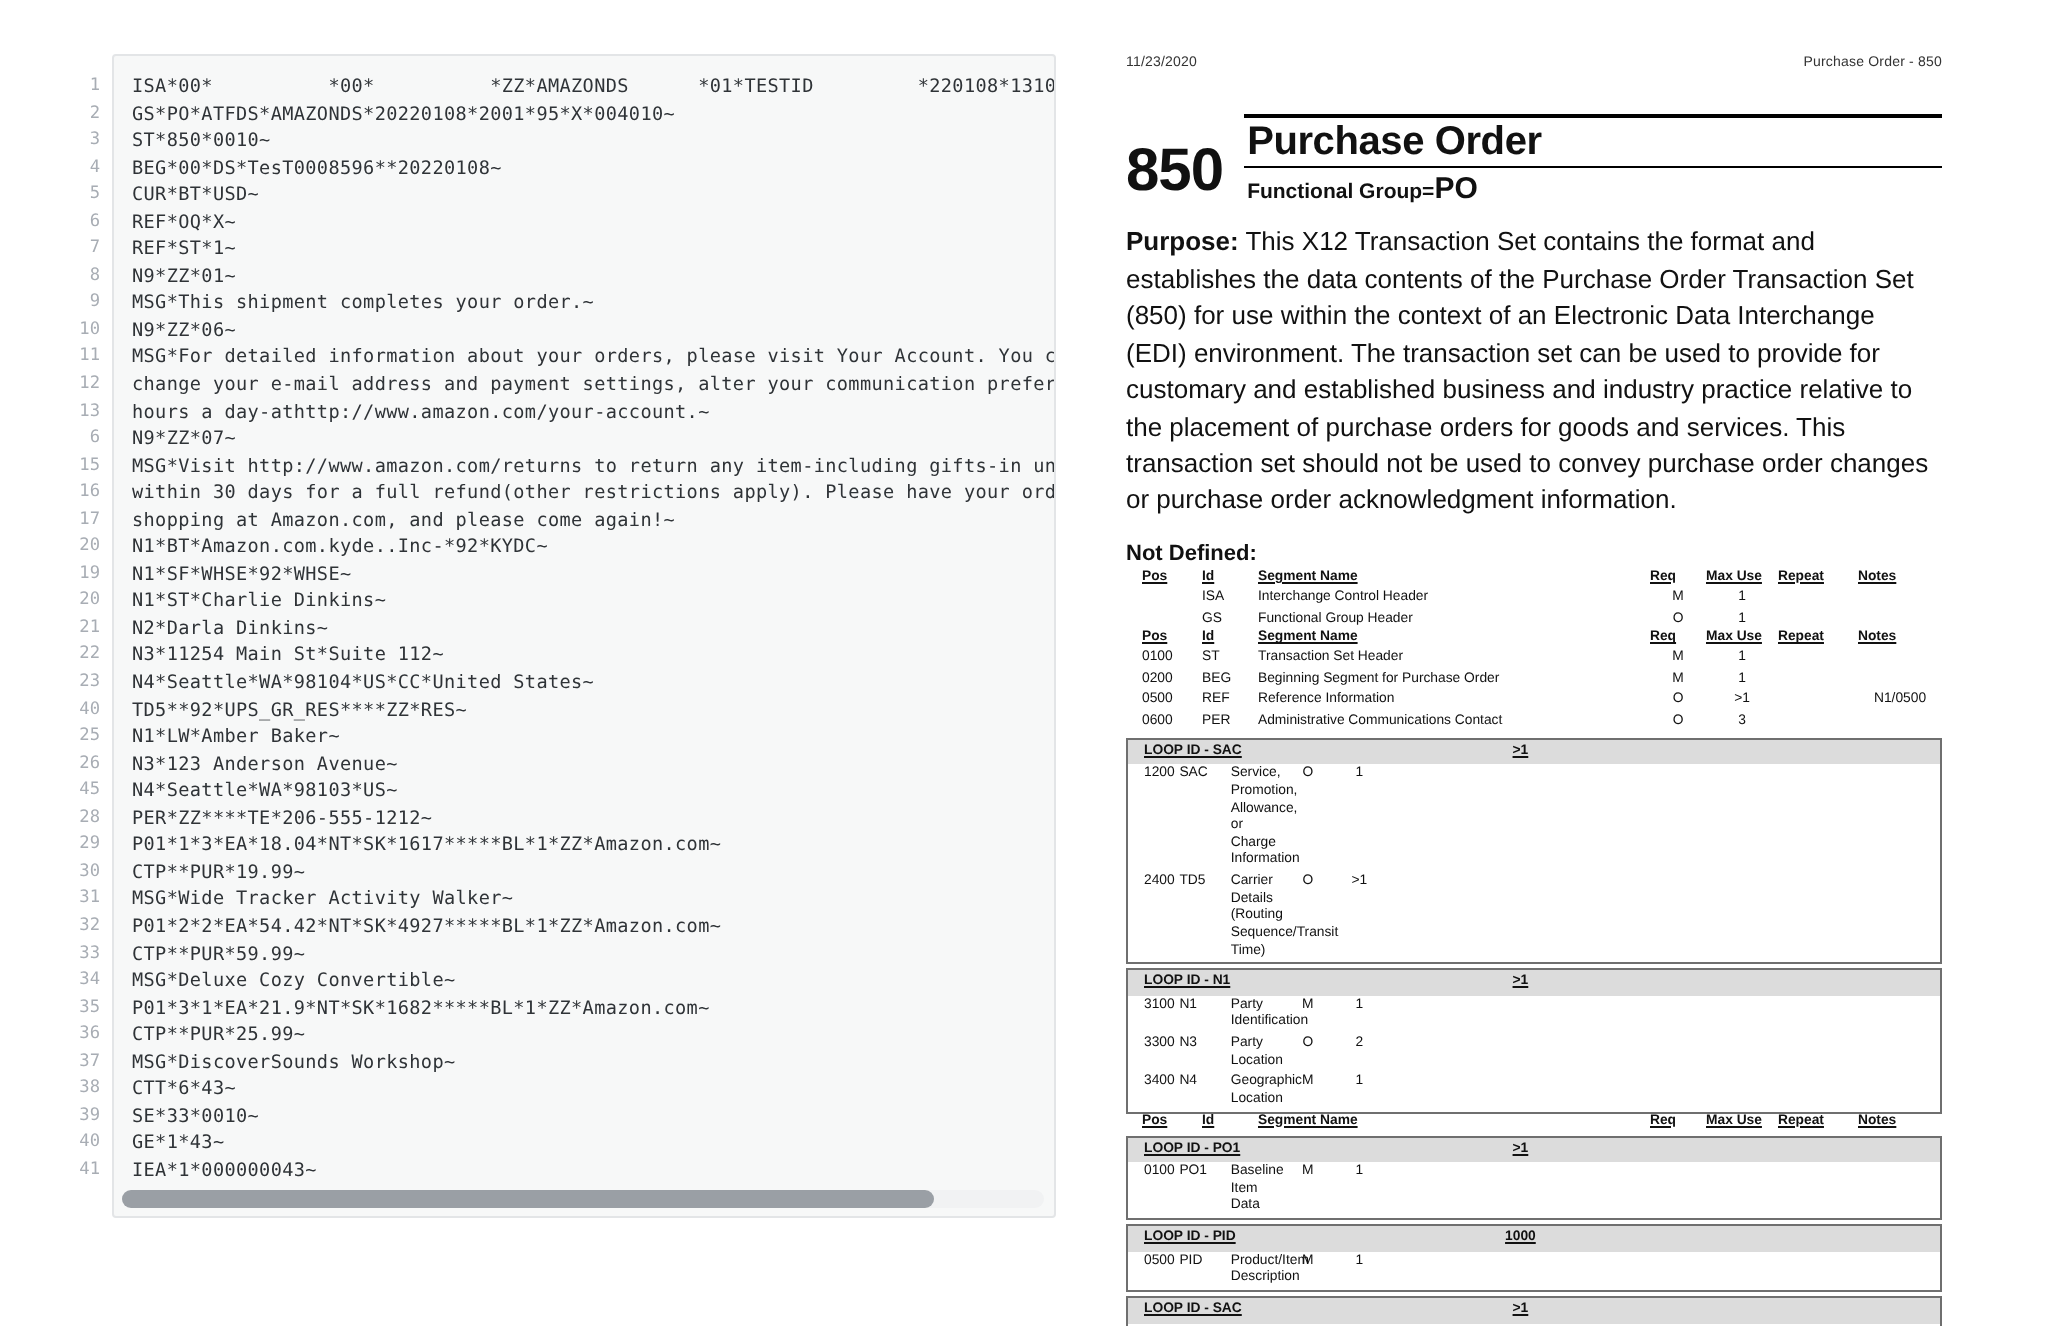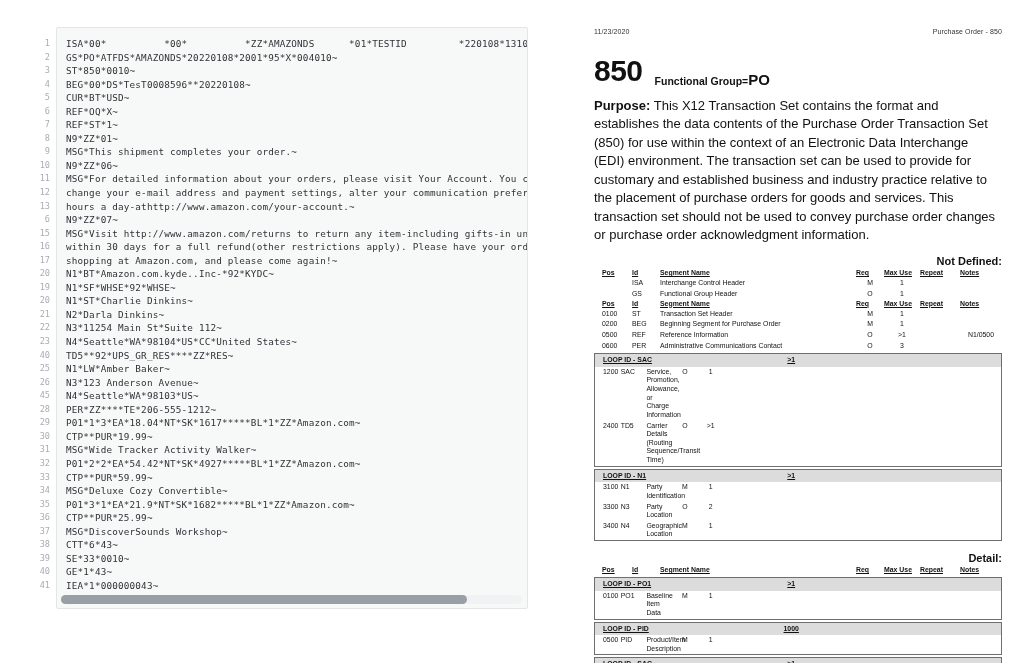--- a/index.html
+++ b/index.html
@@ -71,21 +71,21 @@
     left: 0; top: 0;
     width: 88%;
     height: 9px;
     background: #9a9fa5;
     border-radius: 5px;
   }
 
   
   #doc-page {
     position: absolute;
-    left: 588px; top: 0px;
+    left: 557px; top: 0px;
     width: 420px; height: 663px;
     background: #ffffff;
     color: #111;
   }
   #doc-header {
     display: flex; justify-content: space-between;
     font-size: 7px; color: #333;
     padding: 28px 6px 0 6px;
     letter-spacing: 0.1px;
   }
@@ -124,21 +124,20 @@
     line-height: 1.42;
     text-align: left;
     color: #111;
   }
   .purpose b { font-weight: bold; }
 
   .section-title {
     font-size: 11px;
     font-weight: bold;
     margin: 11px 0 2px 0;
-    text-align: right;
   }
 
   table.seg {
     width: 100%;
     border-collapse: collapse;
     font-size: 6.9px;
     table-layout: fixed;
   }
   table.seg th {
     font-size: 6.9px;
@@ -234,20 +233,21 @@
     <div id="doc-header">
       <span>11/23/2020</span>
       <span>Purchase Order - 850</span>
     </div>
 
     <div id="doc-body">
 
       <div class="title-block">
         <div class="title-num">850</div>
         <div class="title-right">
+          <div class="title-main">Purchase Order</div>
           <div class="title-sub"><span>Functional Group=</span><span class="big">PO</span></div>
         </div>
       </div>
 
       <div class="purpose"><b>Purpose:</b><span> This X12 Transaction Set contains the format and establishes the data contents of the Purchase Order Transaction Set (850) for use within the context of an Electronic Data Interchange (EDI) environment. The transaction set can be used to provide for customary and established business and industry practice relative to the placement of purchase orders for goods and services. This transaction set should not be used to convey purchase order changes or purchase order acknowledgment information.</span></div>
 
       <div id="sections-host">
           <div class="section-title">Not Defined:</div>
           <table class="seg">
             <tbody>
@@ -397,21 +397,20 @@
                   <td class="c-id">N4</td>
                   <td class="c-name">Geographic Location</td>
                   <td class="c-req">M</td>
                   <td class="c-max">1</td>
                   <td class="c-rep"></td>
                   <td class="c-notes"></td>
                 </tr>
               </tbody>
             </table>
           </div>
-          <div class="section-title">Detail:</div>
           <table class="seg">
             <tbody>
               <tr>
                 <th class="c-pos">Pos</th>
                 <th class="c-id">Id</th>
                 <th class="c-name">Segment Name</th>
                 <th class="c-req">Req</th>
                 <th class="c-max">Max Use</th>
                 <th class="c-rep">Repeat</th>
                 <th class="c-notes">Notes</th>

